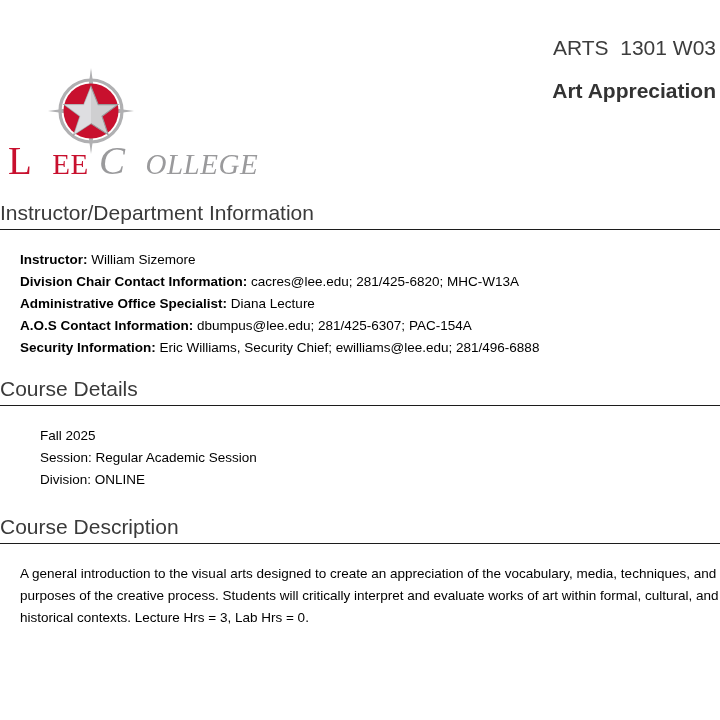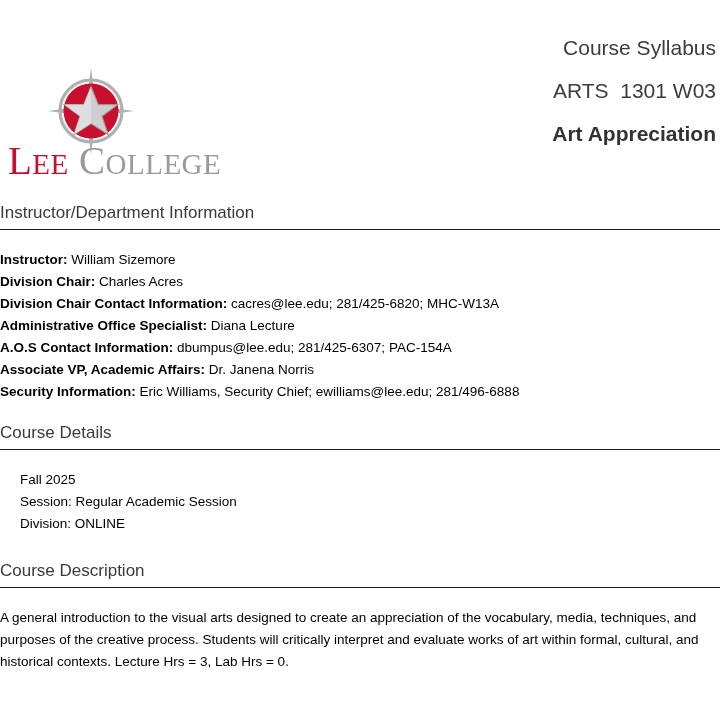--- a/index.html
+++ b/index.html
@@ -58,26 +58,28 @@
     font-size: 39px;
     letter-spacing: 0.5px;
     line-height: 42px;
     white-space: nowrap;
   }
   .word-lee {
     color: #C8102E;
   }
   .word-college {
     color: #9a9a9c;
+    font-style: italic;
   }
   .cap {
     font-size: 39px;
   }
   .smallcap {
     font-size: 29px;
+    margin-left: 20px;
   }
 
   .header-text {
     position: absolute;
     right: 4px;
     top: 26px;
     text-align: right;
     width: 420px;
   }
   .hdr-line {
@@ -90,30 +92,31 @@
     font-weight: bold;
     color: #333333;
   }
 
   
   .section {
     width: 720px;
     box-sizing: border-box;
   }
   .section-title {
-    font-size: 17px;
+    font-size: 21px;
     font-weight: normal;
     color: #3a3a3a;
     margin: 0;
     padding: 0 0 3px 0;
     line-height: 26px;
     border-bottom: 1.6px solid #1c1c1c;
   }
   .section-body {
     padding-top: 19px;
+    margin-left: 20px;
   }
 
   .kv-line {
     font-size: 13.5px;
     line-height: 22px;
     color: #000000;
     white-space: nowrap;
   }
   .kv-label {
     font-weight: bold;
@@ -166,52 +169,43 @@
           <polygon points="43,18.5 43,55.6 25.8,66.8 32.0,48.2 16.2,36.6 35.8,36.6" fill="#e3e3e5" opacity="0.75"></polygon>
         </svg>
       </div>
 
       <div class="logo-wordmark">
         <span class="word-lee"><span class="cap">L</span><span class="smallcap">EE</span></span><span>&nbsp;</span><span class="word-college"><span class="cap">C</span><span class="smallcap">OLLEGE</span></span>
       </div>
     </div>
 
     <div class="header-text">
-      <div class="hdr-line">Course Syllabus</div>
       <div class="hdr-line">ARTS  1301 W03</div>
       <div class="hdr-line bold">Art Appreciation</div>
     </div>
   </div>
 
   <div class="section">
     <h2 class="section-title">Instructor/Department Information</h2>
     <div class="section-body">
       <div class="kv-line">
         <span class="kv-label">Instructor:</span>
         <span class="kv-value">William Sizemore</span>
       </div>
       <div class="kv-line">
-        <span class="kv-label">Division Chair:</span>
-        <span class="kv-value">Charles Acres</span>
-      </div>
-      <div class="kv-line">
         <span class="kv-label">Division Chair Contact Information:</span>
         <span class="kv-value">cacres@lee.edu; 281/425-6820; MHC-W13A</span>
       </div>
       <div class="kv-line">
         <span class="kv-label">Administrative Office Specialist:</span>
         <span class="kv-value">Diana Lecture</span>
       </div>
       <div class="kv-line">
         <span class="kv-label">A.O.S Contact Information:</span>
         <span class="kv-value">dbumpus@lee.edu; 281/425-6307; PAC-154A</span>
-      </div>
-      <div class="kv-line">
-        <span class="kv-label">Associate VP, Academic Affairs:</span>
-        <span class="kv-value">Dr. Janena Norris</span>
       </div>
       <div class="kv-line">
         <span class="kv-label">Security Information:</span>
         <span class="kv-value">Eric Williams, Security Chief; ewilliams@lee.edu; 281/496-6888</span>
       </div>
     </div>
   </div>
 
   <div class="spacer-instructor"></div>
 

